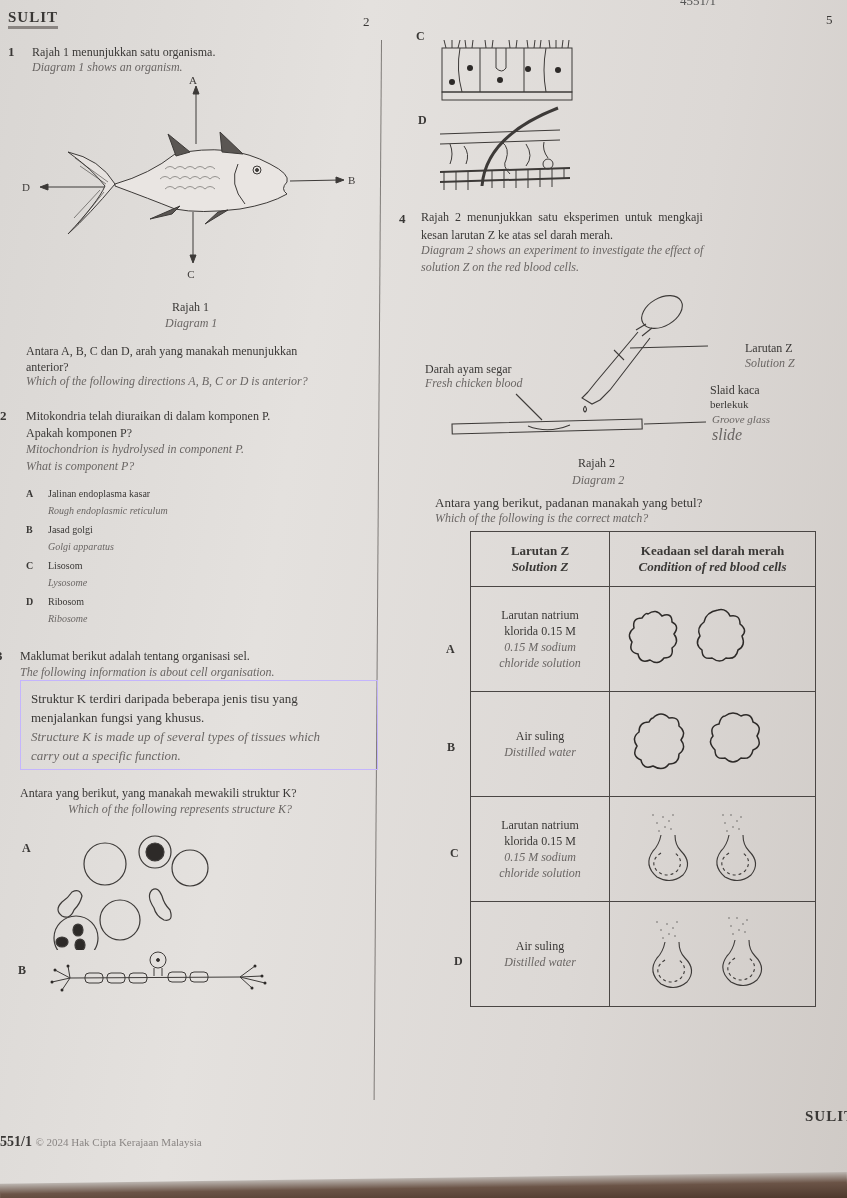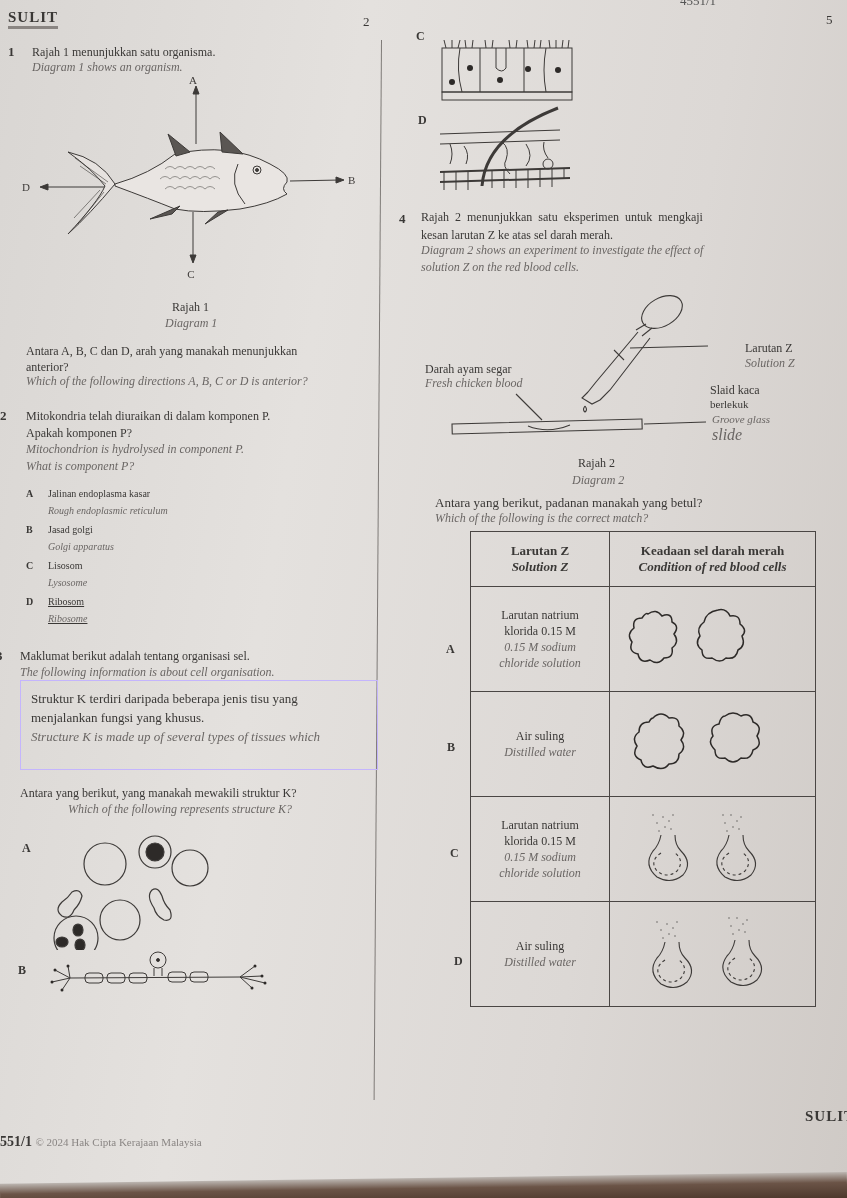--- a/index.html
+++ b/index.html
@@ -104,33 +104,34 @@
   <span class="opt-letter"></span><span class="it">Rough endoplasmic reticulum</span>
 </div>
 <div class="abs opt" style="left:26px;top:521px;">
   <span class="opt-letter">B</span><span>Jasad golgi</span><br>
   <span class="opt-letter"></span><span class="it">Golgi apparatus</span>
 </div>
 <div class="abs opt" style="left:26px;top:557px;">
   <span class="opt-letter">C</span><span>Lisosom</span><br>
   <span class="opt-letter"></span><span class="it">Lysosome</span>
 </div>
-<div class="abs opt" style="left:26px;top:593px;text-decoration:underline;">
+<div class="abs opt" style="left:26px;top:593px;">
   <span class="opt-letter">D</span><span>Ribosom</span><br>
   <span class="opt-letter"></span><span class="it">Ribosome</span>
 </div>
 
 <div class="abs qnum" style="left:-4px;top:648px;">3</div>
 <div class="abs t12" style="left:20px;top:648px;">Maklumat berikut adalah tentang organisasi sel.</div>
 <div class="abs t12 it" style="left:20px;top:664px;">The following information is about cell organisation.</div>
 
 <div class="abs infobox">
   <div>Struktur K terdiri daripada beberapa jenis tisu yang</div>
   <div>menjalankan fungsi yang khusus.</div>
   <div class="it">Structure K is made up of several types of tissues which</div>
+  <div class="it">carry out a specific function.</div>
 </div>
 
 <div class="abs t12" style="left:20px;top:785px;">Antara yang berikut, yang manakah mewakili struktur K?</div>
 <div class="abs t12 it" style="left:20px;top:801px;margin-left:48px;">Which of the following represents structure K?</div>
 
 <div class="abs b t12" style="left:22px;top:840px;">A</div>
 <div class="abs" style="left:40px;top:830px;width:240px;height:120px;">
   <svg width="240" height="120" viewBox="0 0 240 120">
     <g stroke="#3d3a38" fill="none" stroke-width="1.2">
       <circle cx="65" cy="34" r="21"></circle>

